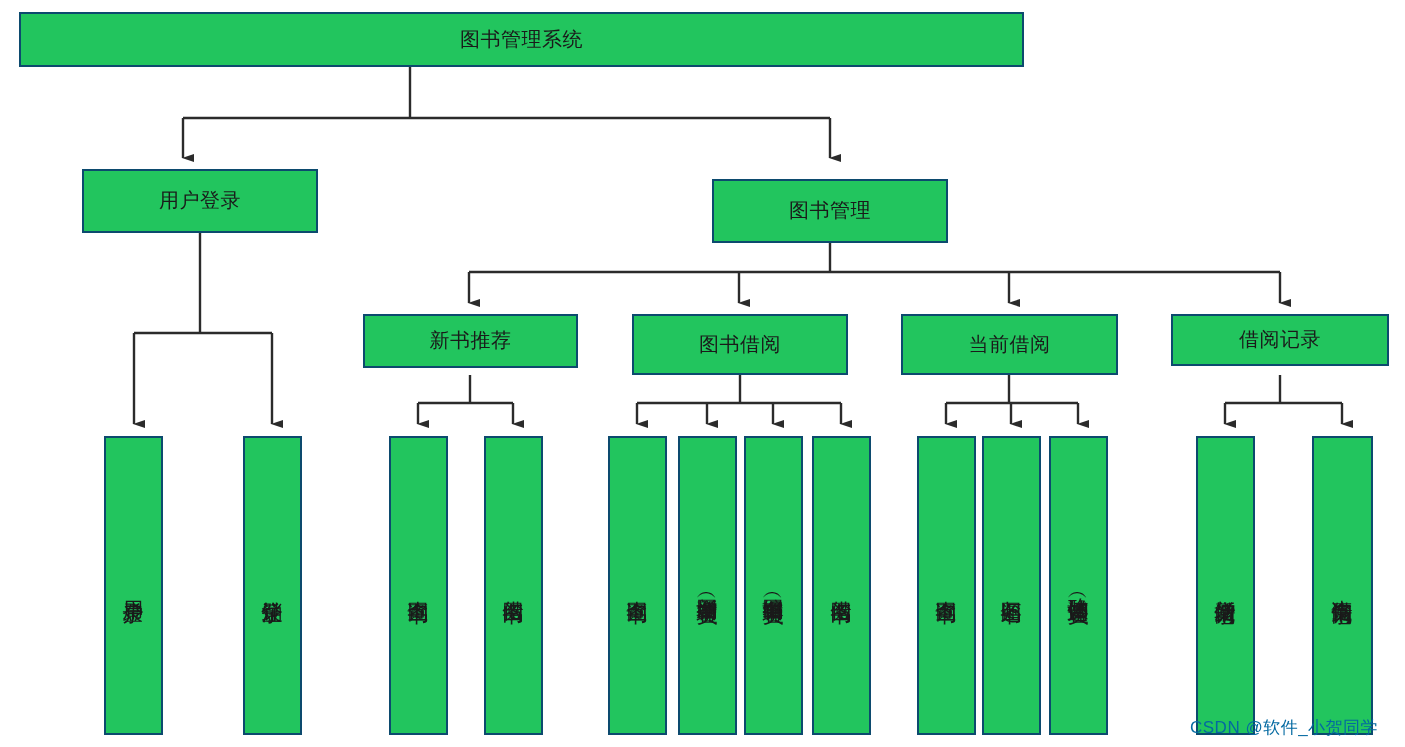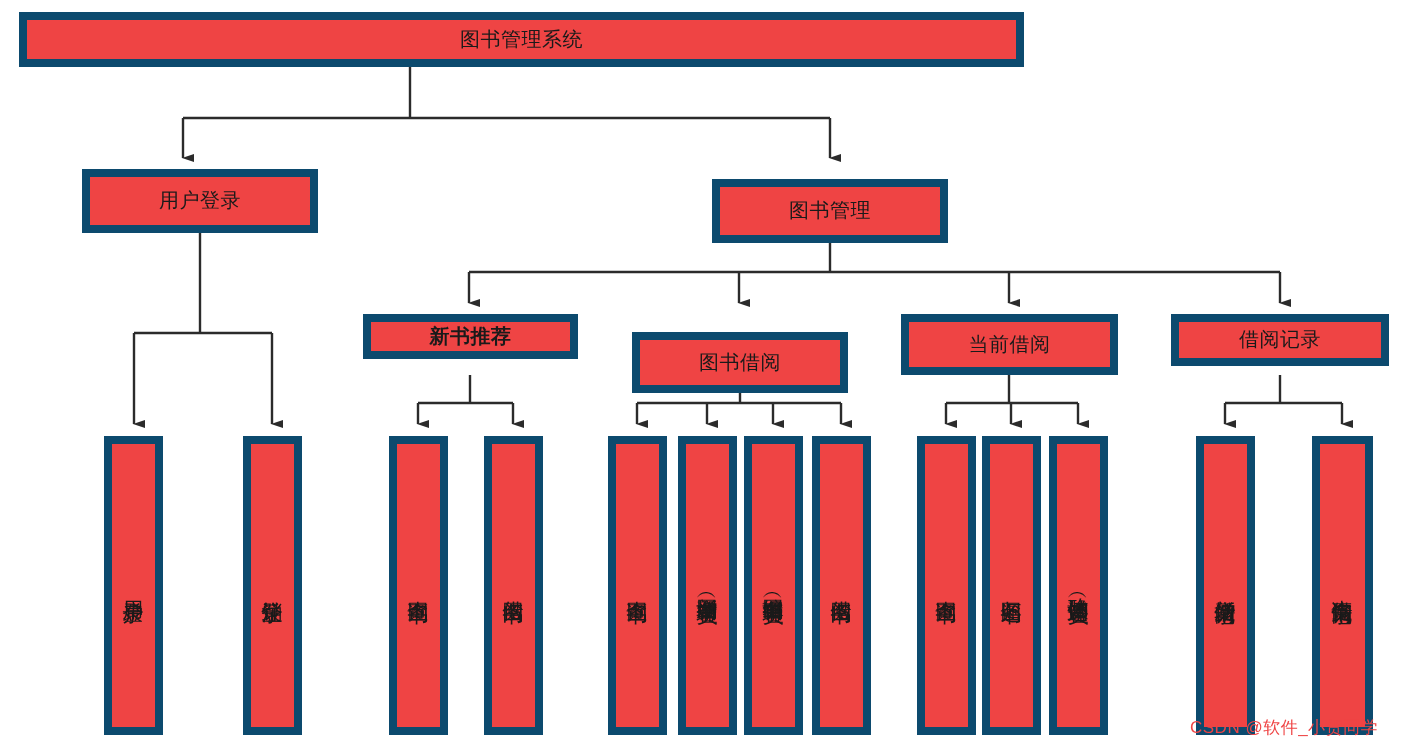--- a/index.html
+++ b/index.html
@@ -21,22 +21,22 @@
     position: absolute;
     left: 0;
     top: 0;
     width: 1405px;
     height: 747px;
     pointer-events: none;
   }
   .node {
     position: absolute;
     box-sizing: border-box;
-    border: 8px solid #0c4a6e;
-    background: #ef4444;
+    border: 2px solid #0c4a6e;
+    background: #22c55e;
     display: flex;
     align-items: center;
     justify-content: center;
     color: #1a1a1a;
   }
   .node .label {
     display: block;
     text-align: center;
     line-height: 1.18;
     letter-spacing: 0.5px;
@@ -51,21 +51,21 @@
   .node.vert .label {
     writing-mode: vertical-rl;
     text-orientation: upright;
     font-size: 21px;
     line-height: 1.1;
     letter-spacing: 1px;
   }
   #watermark {
     position: absolute;
     font-size: 17px;
-    color: #ef4444;
+    color: #0369a1;
     white-space: nowrap;
     letter-spacing: 0.5px;
     text-align: right;
   }
 </style>
 </head>
 <body>
 
 <div id="canvas">
 
@@ -123,24 +123,24 @@
     <span class="label">图书管理系统</span>
   </div>
 
   <div class="node horiz" id="n-user_login" style="left: 82px; top: 169px; width: 236px; height: 64px;">
     <span class="label">用户登录</span>
   </div>
   <div class="node horiz" id="n-book_manage" style="left: 712px; top: 179px; width: 236px; height: 64px;">
     <span class="label">图书管理</span>
   </div>
 
-  <div class="node horiz" id="n-new_book_rec" style="left: 363px; top: 314px; width: 215px; height: 45px; font-weight: bold;">
+  <div class="node horiz" id="n-new_book_rec" style="left: 363px; top: 314px; width: 215px; height: 54px;">
     <span class="label">新书推荐</span>
   </div>
-  <div class="node horiz" id="n-book_borrow" style="left: 632px; top: 332px; width: 216px; height: 61px;">
+  <div class="node horiz" id="n-book_borrow" style="left: 632px; top: 314px; width: 216px; height: 61px;">
     <span class="label">图书借阅</span>
   </div>
   <div class="node horiz" id="n-current_borrow" style="left: 901px; top: 314px; width: 217px; height: 61px;">
     <span class="label">当前借阅</span>
   </div>
   <div class="node horiz" id="n-borrow_record" style="left: 1171px; top: 314px; width: 218px; height: 52px;">
     <span class="label">借阅记录</span>
   </div>
 
   <div class="node vert" id="n-leaf_user_login" style="left: 104px; top: 436px; width: 59px; height: 299px;">

